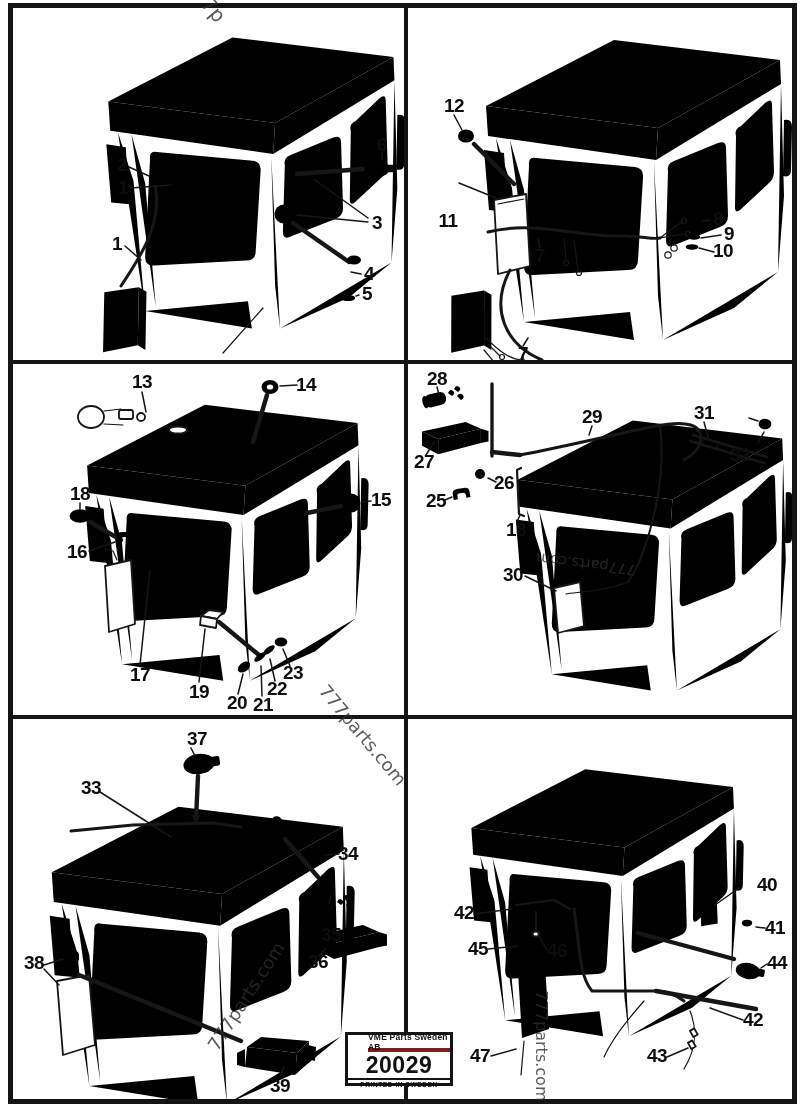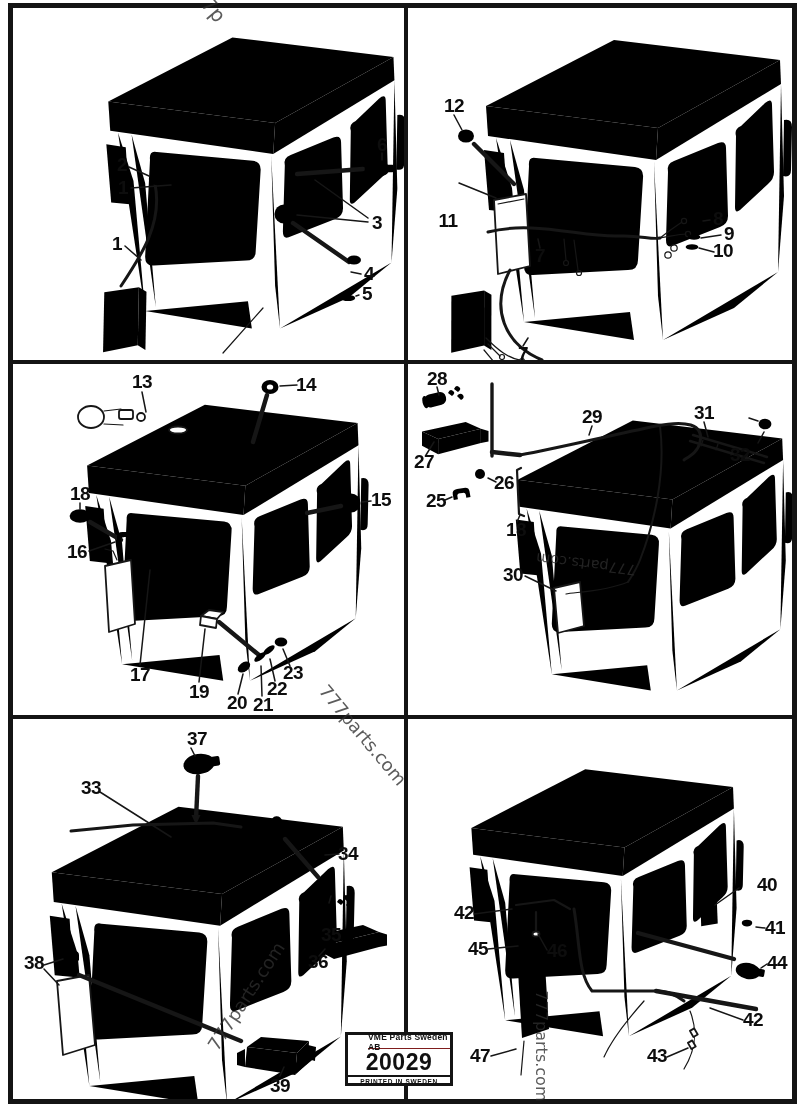--- a/index.html
+++ b/index.html
@@ -25,21 +25,21 @@
   .art .ld{stroke-width:1.5;}
   .art .fillw{fill:#ffffff;}
   .art .inkfill{fill:#141414;stroke:none;}
   .art .thin{stroke-width:1.2;}
   
   .wm{position:absolute;z-index:4;color:rgba(45,45,45,0.78);
       font-family:"DejaVu Sans",sans-serif;white-space:nowrap;pointer-events:none;}
   
   .tblock{position:absolute;left:345px;top:1032px;width:108px;height:54px;z-index:5;
           background:#fff;border:3px solid #141414;box-sizing:border-box;}
-  .tblock .r1{height:13px;border-bottom:1px solid #7f1d1d;
+  .tblock .r1{height:13px;border-bottom:4px solid #7f1d1d;
               font:bold 8.5px "Liberation Sans",sans-serif;color:#111;
               display:flex;align-items:center;justify-content:center;letter-spacing:0.2px;margin-left:20px;}
   .tblock .r2{height:26px;border-bottom:2px solid #141414;
               font:bold 23px "Liberation Sans",sans-serif;color:#111;
               display:flex;align-items:center;justify-content:center;letter-spacing:0.5px;}
   .tblock .r3{height:9px;font:bold 6.5px "Liberation Sans",sans-serif;color:#111;
               display:flex;align-items:center;justify-content:center;letter-spacing:0.6px;}
 </style>
 </head>
 <body>

